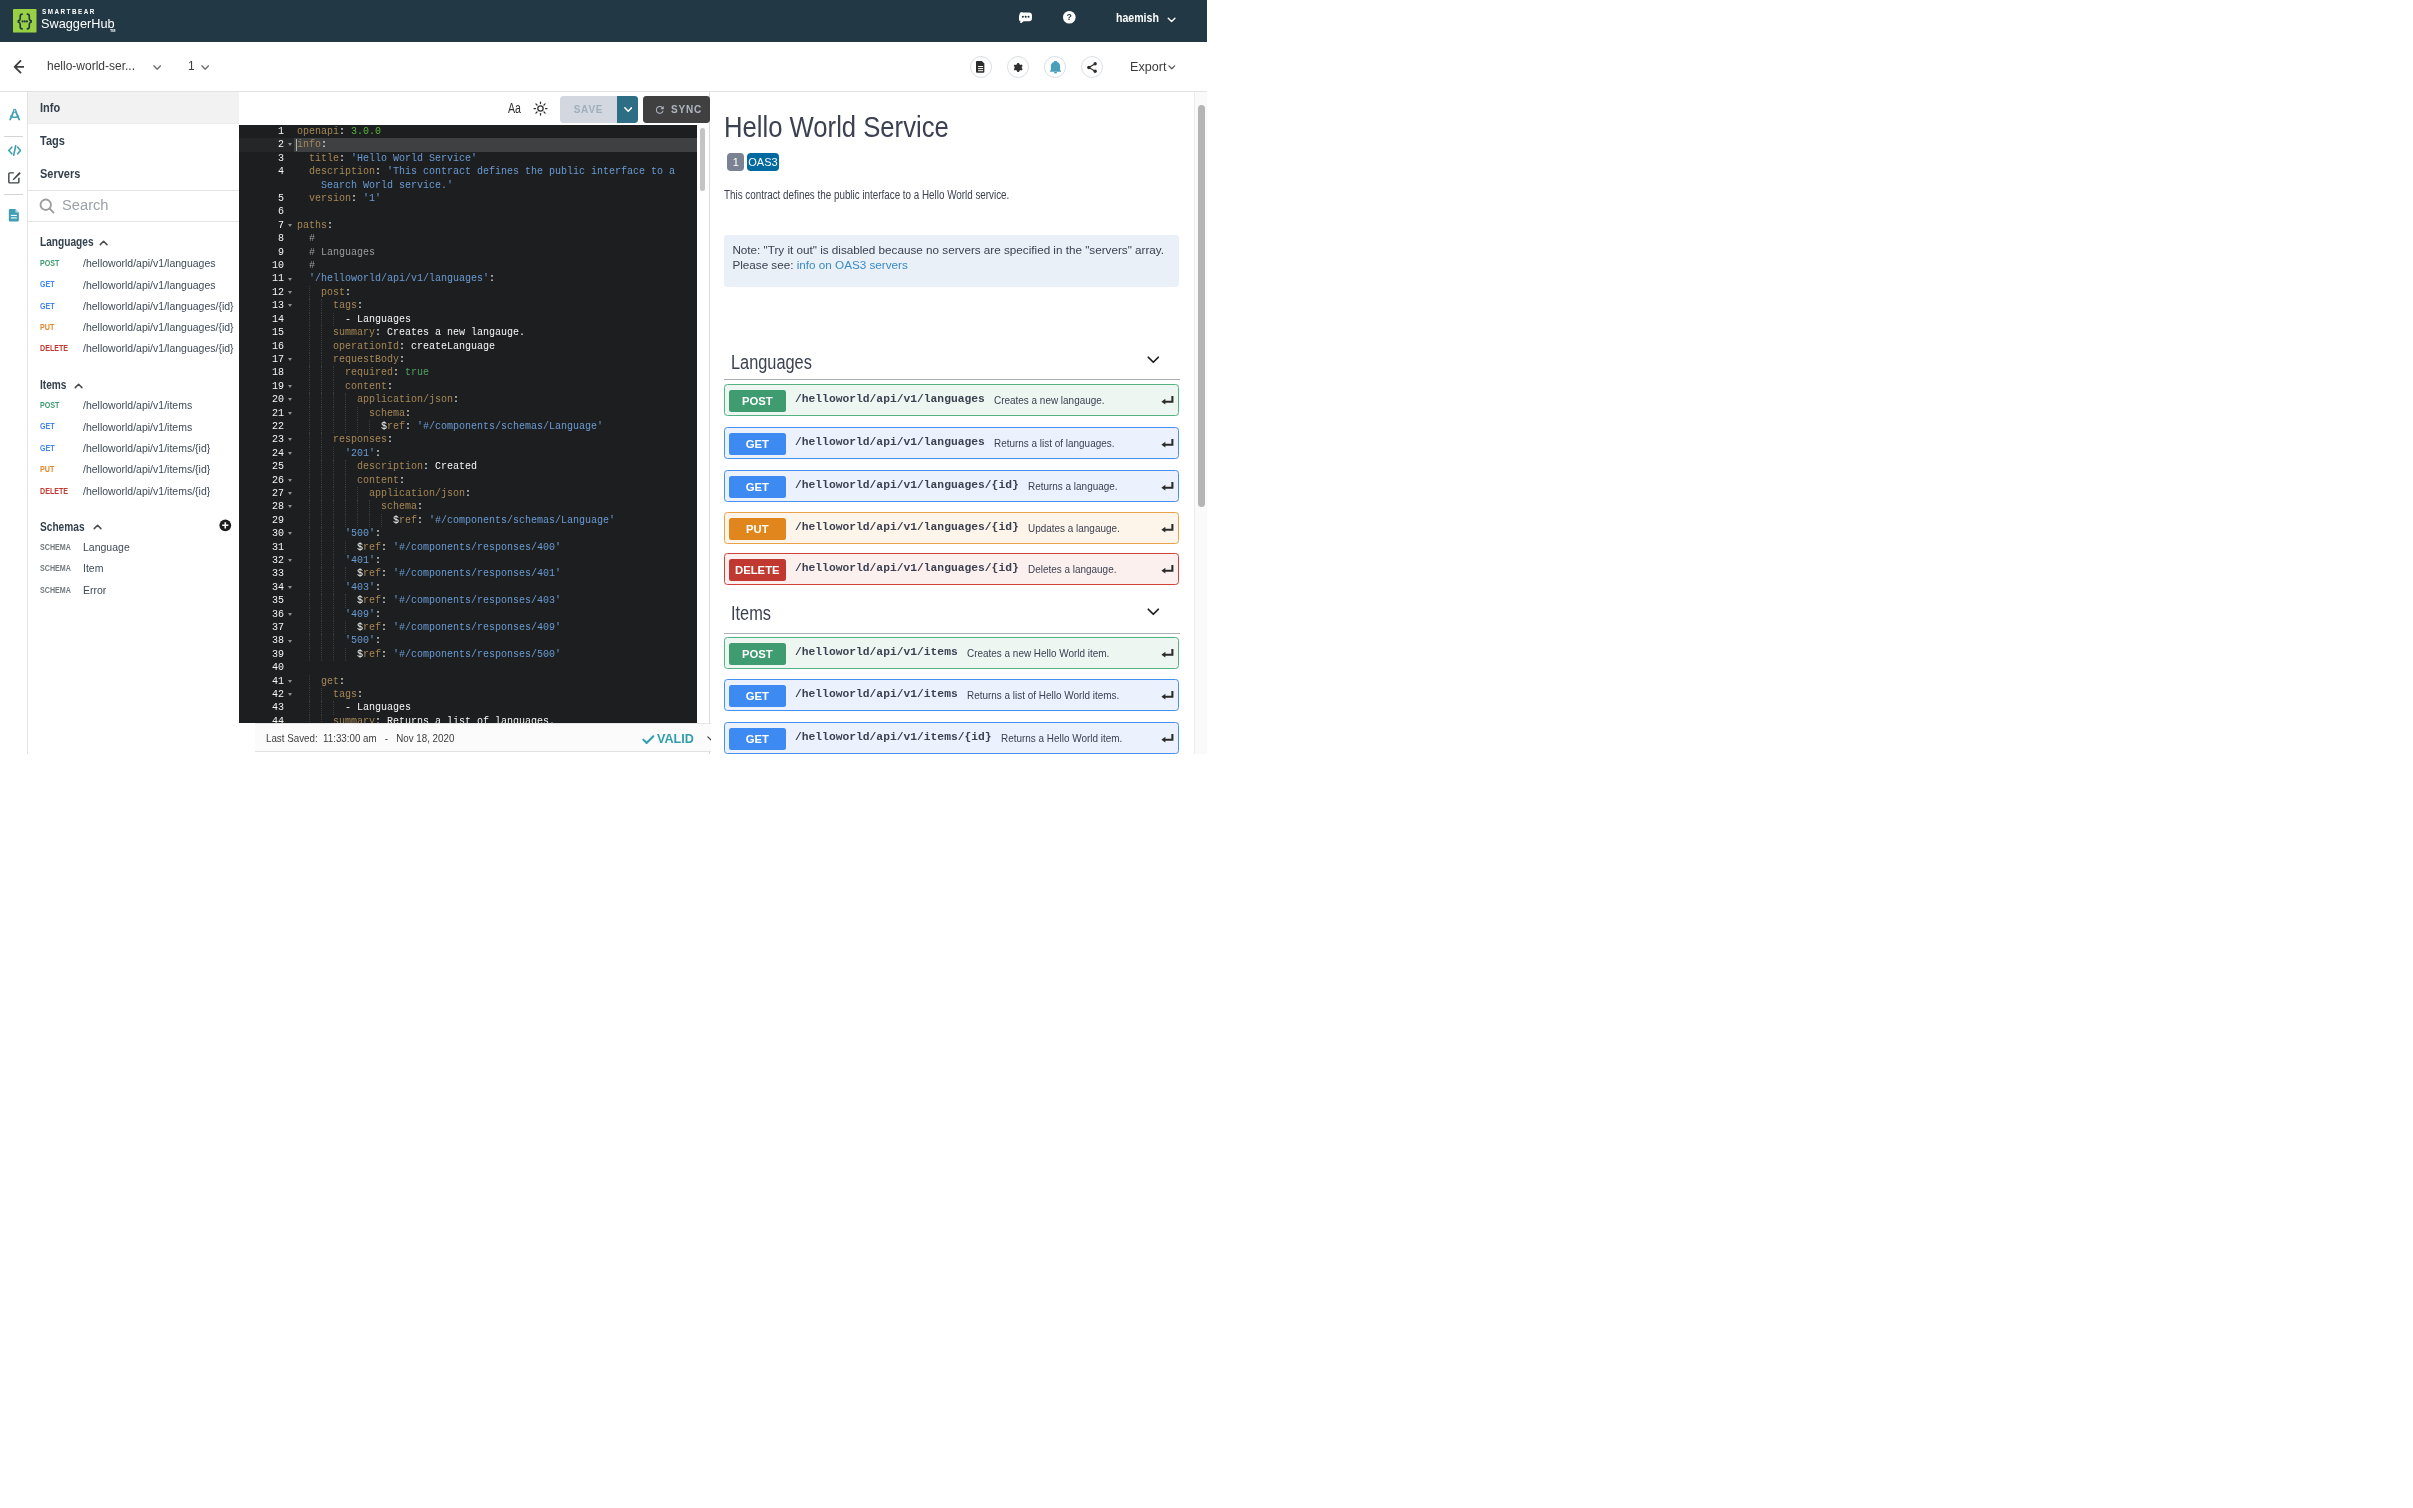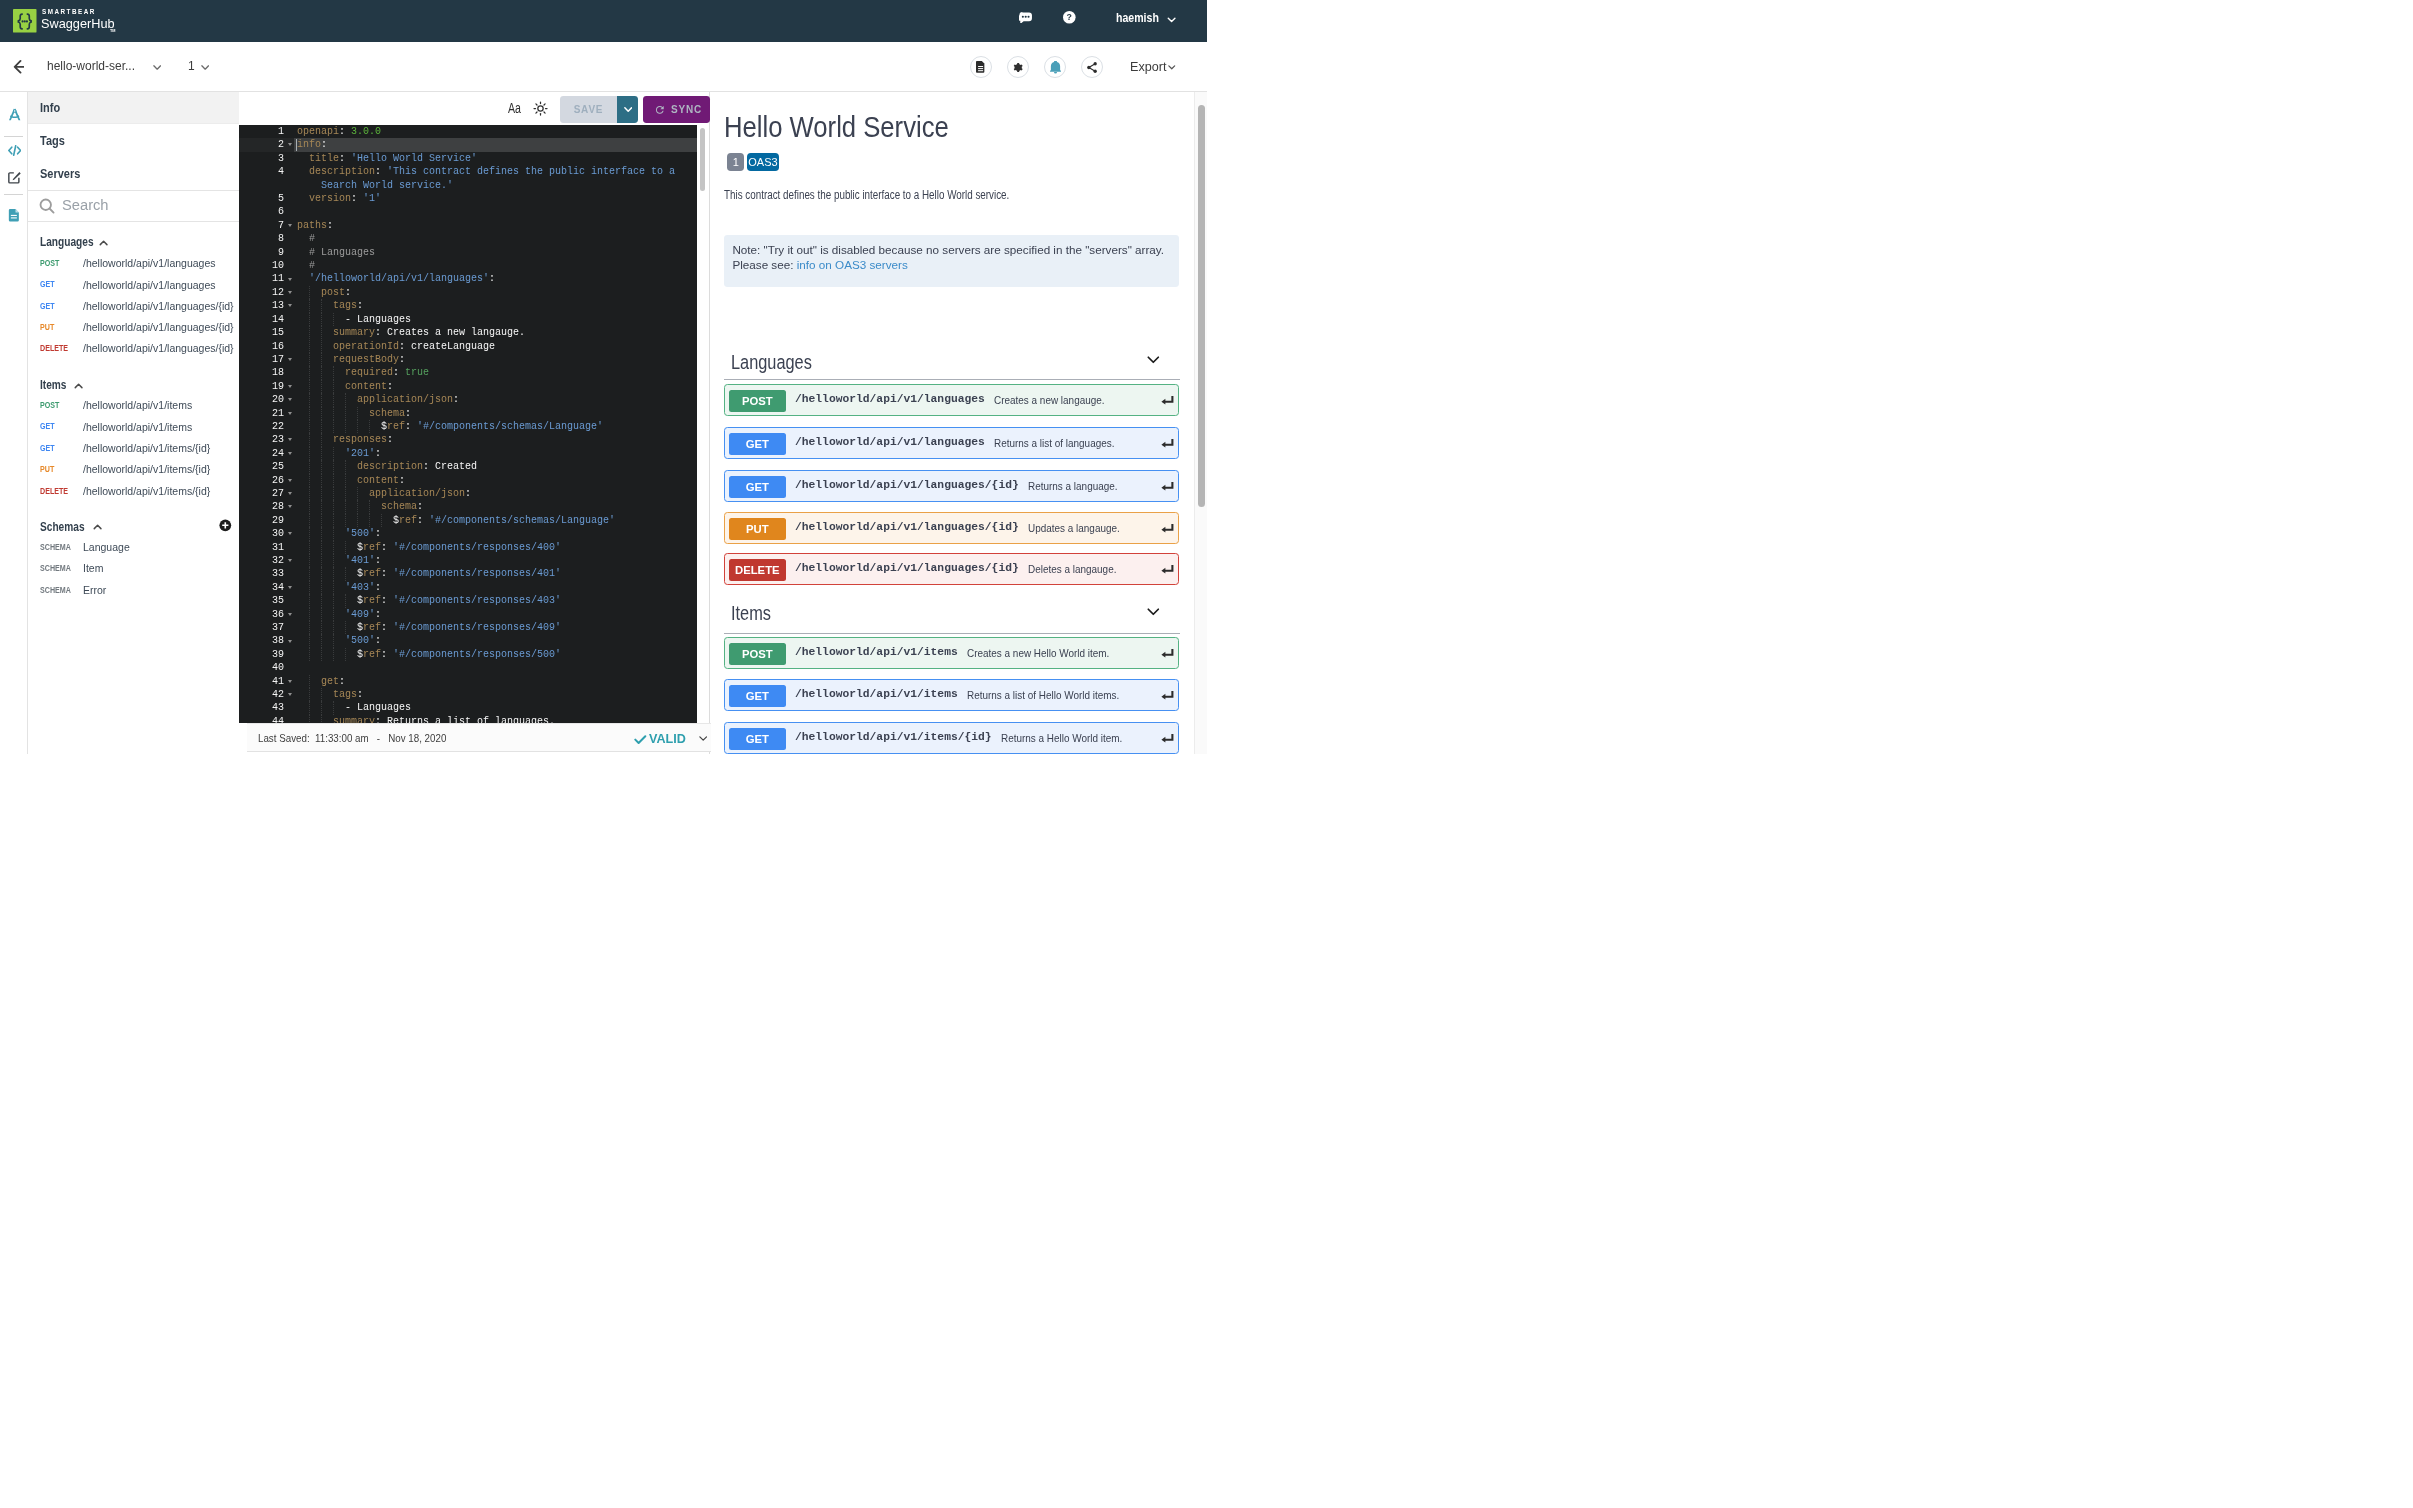--- a/index.html
+++ b/index.html
@@ -35,33 +35,33 @@
   .m { position:absolute; left:12px; font-size:8.4px; font-weight:700; transform:scaleX(0.85); transform-origin:0 50%;}
   .pth { position:absolute; left:55px; font-size:10.5px; color:#3e4a57; }
   .mpost{color:#3d9b6f} .mget{color:#3f87f2} .mput{color:#e7892a} .mdel{color:#c03a31} .msch{color:#72797f}
 
   
   #edpane { position:absolute; left:239px; top:92px; width:471px; height:662px; background:#fff; border-right:0.8px solid #dcdcdc; }
   #edtb { position:absolute; left:0; top:0; width:100%; height:33px; background:#fff; }
   #aa { position:absolute; left:269px; top:8.4px; font-size:14.7px; color:#2f2f2f; transform:scaleX(0.72); transform-origin:0 0; }
   #savebtn { position:absolute; left:321px; top:4.2px; width:57px; height:27px; background:#d3d8e0; border-radius:3.4px 0 0 3.4px; color:#9fafbe; font-weight:700; font-size:10px; letter-spacing:0.8px; text-align:center; line-height:27px;}
   #savedd { position:absolute; left:378px; top:4.2px; width:21.4px; height:27px; background:#2d6e85; border-radius:0 3.4px 3.4px 0; }
-  #syncbtn { position:absolute; left:404px; top:4.2px; width:67px; height:27px; background:#701a75; border-radius:3.4px; color:#aeb6c2; font-weight:700; font-size:10px; letter-spacing:0.8px;}
+  #syncbtn { position:absolute; left:404px; top:4.2px; width:67px; height:27px; background:#404040; border-radius:3.4px; color:#aeb6c2; font-weight:700; font-size:10px; letter-spacing:0.8px;}
   #code { position:absolute; left:0; top:33px; width:458px; height:598px; background:#1c1e1f; overflow:hidden; }
   #gut  { position:absolute; left:0; top:0; width:45px; text-align:right; color:#f4f4f4; font-family:"Liberation Mono",monospace; font-size:10px; line-height:13.4px; white-space:pre; }
   #cpre { position:absolute; left:58px; top:0; font-family:"Liberation Mono",monospace; font-size:10px; line-height:13.4px; white-space:pre; color:#f6f6f6; }
   #cpre i, #cpre b { font-style:normal; font-weight:normal; display:inline-block; width:12px; height:13.4px; vertical-align:top;}
   #cpre i { border-left:0.8px dotted rgba(255,255,255,0.13); }
   .k{color:#a68756} .s{color:#6a9bd3} .n{color:#5cb53c} .t{color:#55a05e} .c{color:#9b9b9b}
   #aline1 { position:absolute; left:0; top:13.4px; width:55px; height:13.4px; background:#242627; }
   #aline2 { position:absolute; left:55px; top:13.4px; width:404px; height:13.4px; background:#3e4041; }
   #cursor { position:absolute; left:57px; top:14.2px; width:1.3px; height:11.7px; background:#a9b0b6; }
   .fold { position:absolute; width:0; height:0; border-left:2.3px solid transparent; border-right:2.3px solid transparent; border-top:3.2px solid #909090; }
   #edscroll { position:absolute; left:461px; top:36px; width:4.6px; height:63px; background:#c4c4c4; border-radius:2.5px; }
-  #edstatus { position:absolute; left:8px; top:631px; width:471px; height:29px; background:#fbfbfb; border-top:0.8px solid #e7e7e7; border-bottom:0.8px solid #e2e2e2; }
+  #edstatus { position:absolute; left:16px; top:631px; width:471px; height:29px; background:#fbfbfb; border-top:0.8px solid #e7e7e7; border-bottom:0.8px solid #e2e2e2; }
   #lastsaved { position:absolute; left:11px; top:8px; font-size:11.3px; color:#3e3e3e; transform:scaleX(0.865); transform-origin:0 0; }
   #validtxt { position:absolute; left:402px; top:7.5px; font-size:12.6px; font-weight:600; color:#2e9fae;text-align:center; }
 
   
   #rp { position:absolute; left:711px; top:92px; width:483px; height:662px; background:#fff; }
   #rptitle { position:absolute; left:13px; top:18.4px; font-size:30px; color:#3b4151; transform:scaleX(0.855); transform-origin:0 0; }
   .badge { position:absolute; top:61px; height:18px; border-radius:3.8px; color:#fff; font-size:11px; font-weight:400; text-align:center; line-height:18px; }
   #rpdesc { position:absolute; left:13px; top:96px; font-size:12px; color:#3b4151; transform:scaleX(0.82); transform-origin:0 0; }
   #notebox { position:absolute; left:13px; top:143px; width:455px; height:52px; background:#e9f0f7; border-radius:3.4px; font-size:11.7px; color:#3b4151; white-space:nowrap; }
   #notebox .lnk { color:#3b8bc9; }

